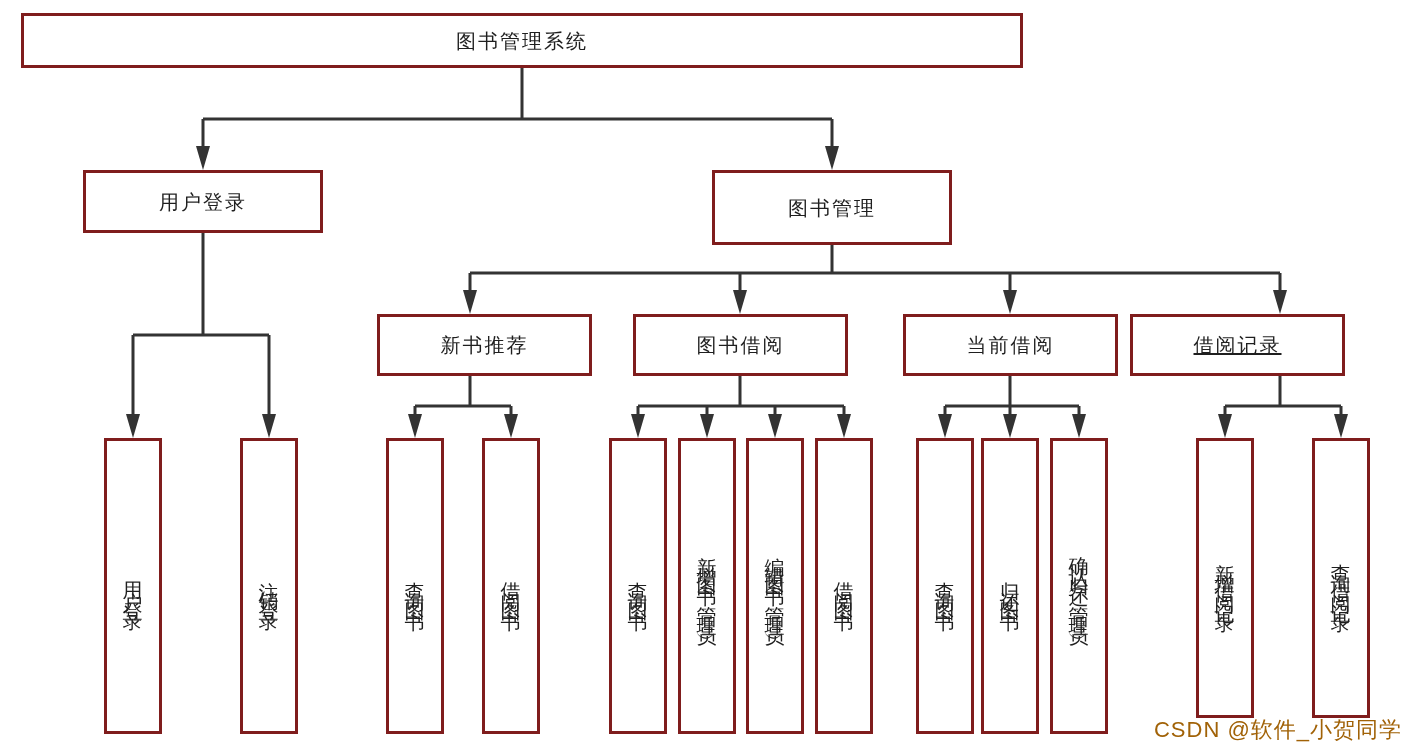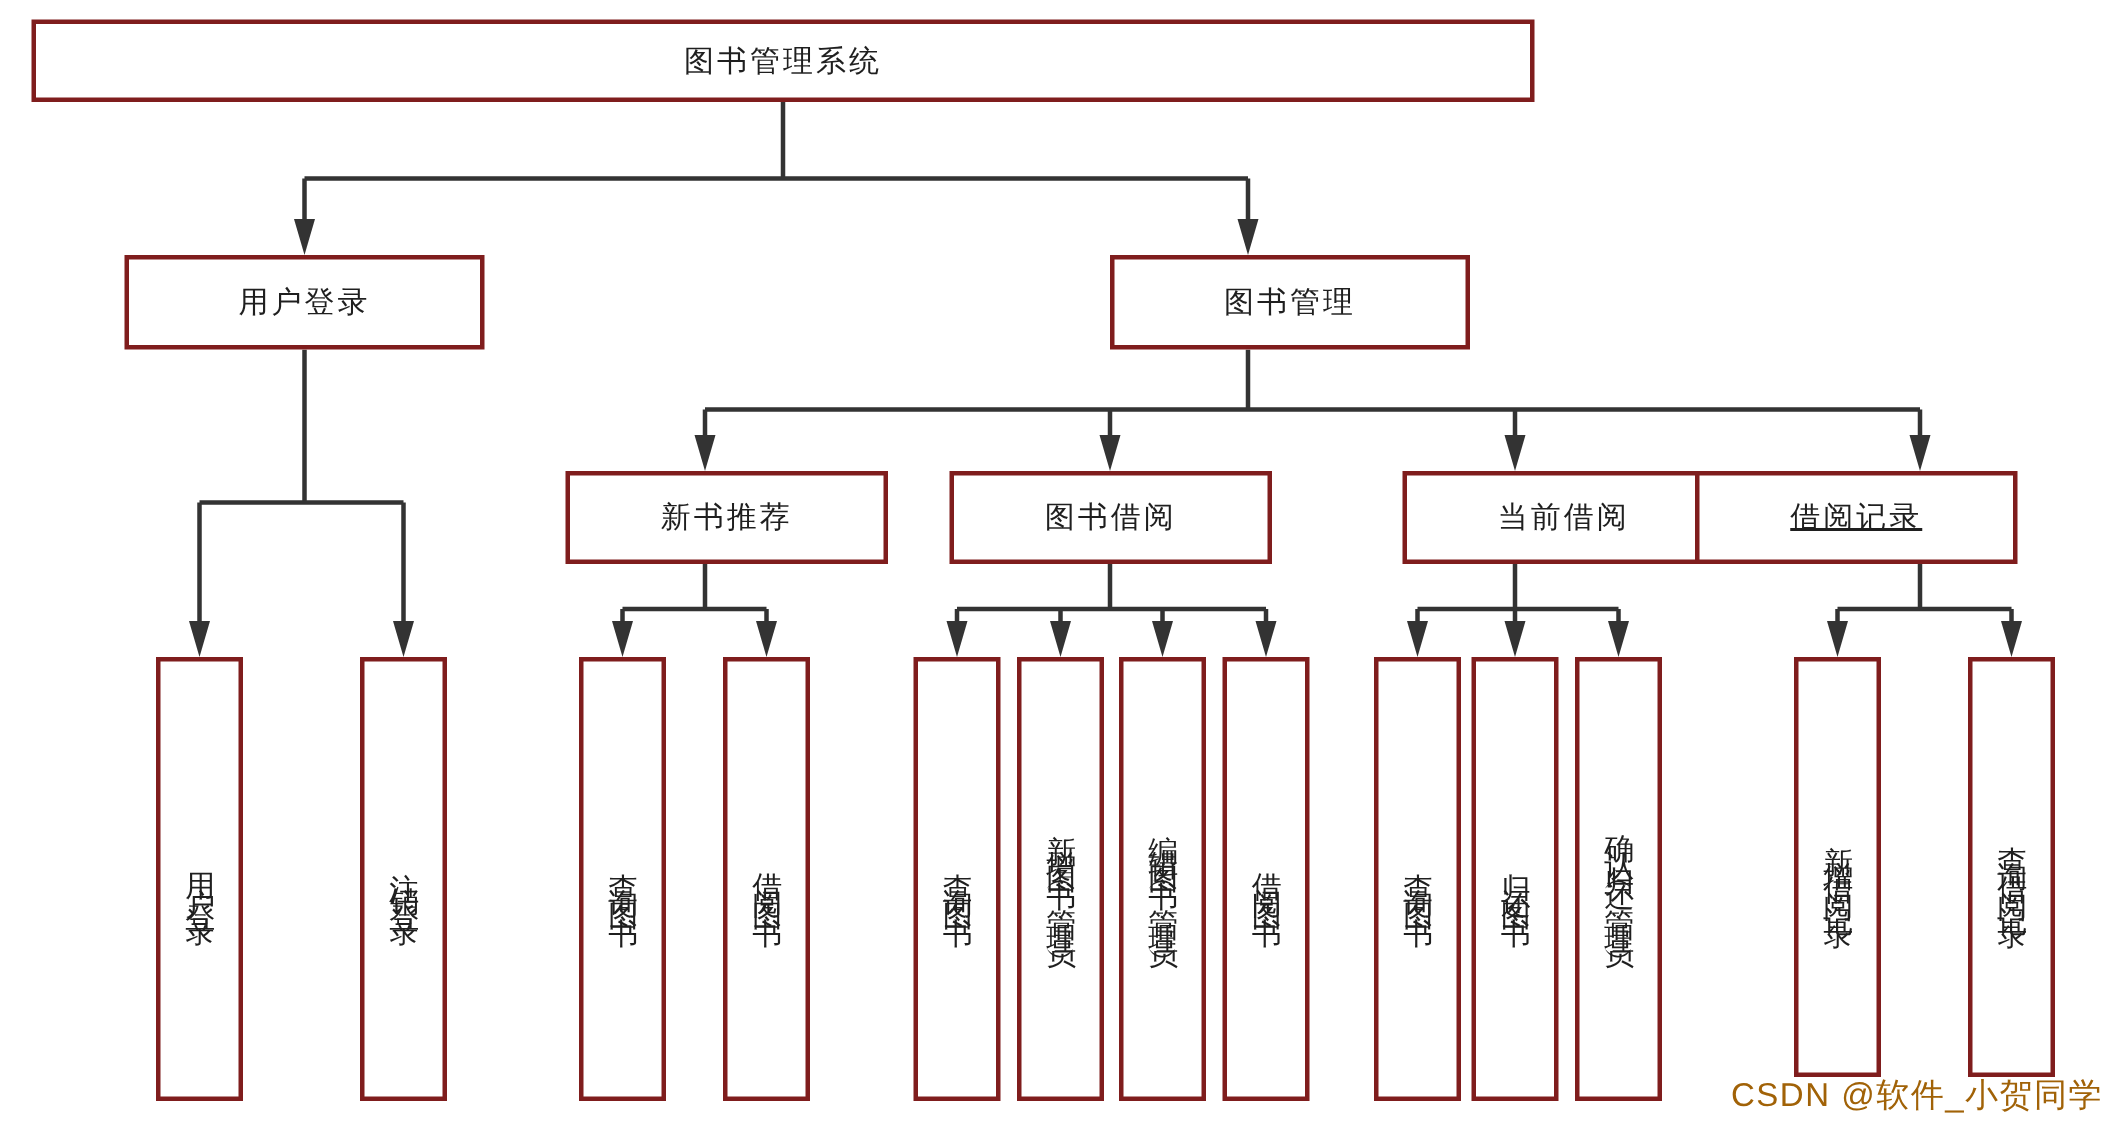--- a/index.html
+++ b/index.html
@@ -45,26 +45,26 @@
     text-orientation: mixed;
     font-size: 20px;
     letter-spacing: 10px;
     line-height: 1.1;
     white-space: nowrap;
   }
   
   .n-root  { left: 21px;  top: 13px;  width: 1002px; height: 55px; }
   
   .n-l2a   { left: 83px;  top: 170px; width: 240px; height: 63px; }
-  .n-l2b   { left: 740px; top: 170px; width: 240px; height: 63px; align-items: center; }
+  .n-l2b   { left: 712px; top: 170px; width: 240px; height: 75px; align-items: center; }
   
   .n-l3    { top: 314px; width: 215px; height: 62px; }
   .n-l3a   { left: 377px; }
   .n-l3b   { left: 633px; }
-  .n-l3c   { left: 903px; margin-left: 32px; }
+  .n-l3c   { left: 903px; }
   .n-l3d   { left: 1130px; text-decoration: underline; }
   
   .leaf    { top: 438px; width: 58px; height: 296px; }
   .leaf-short { height: 280px; }
   .n-a1 { left: 104px; }
   .n-a2 { left: 240px; }
   .n-b1 { left: 386px; }
   .n-b2 { left: 482px; }
   .n-c1 { left: 609px; }
   .n-c2 { left: 678px; }

